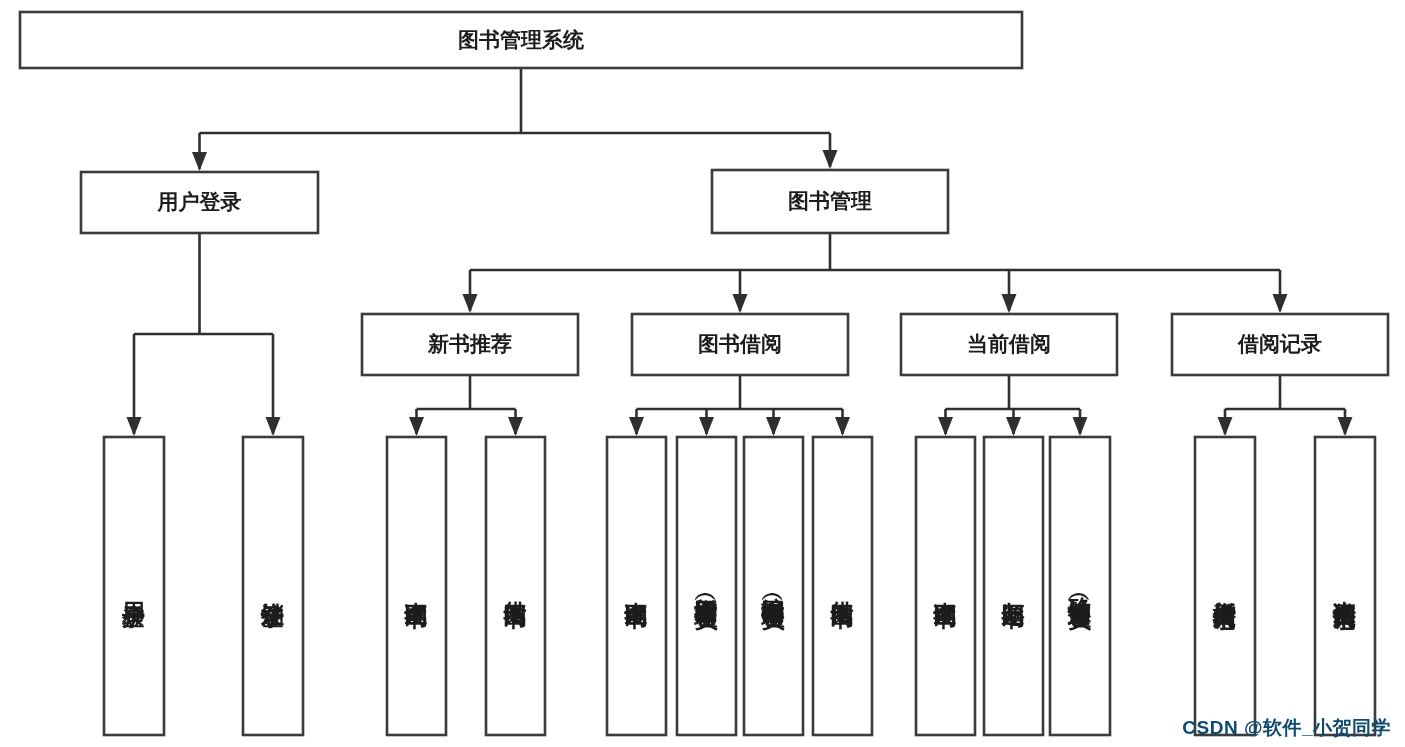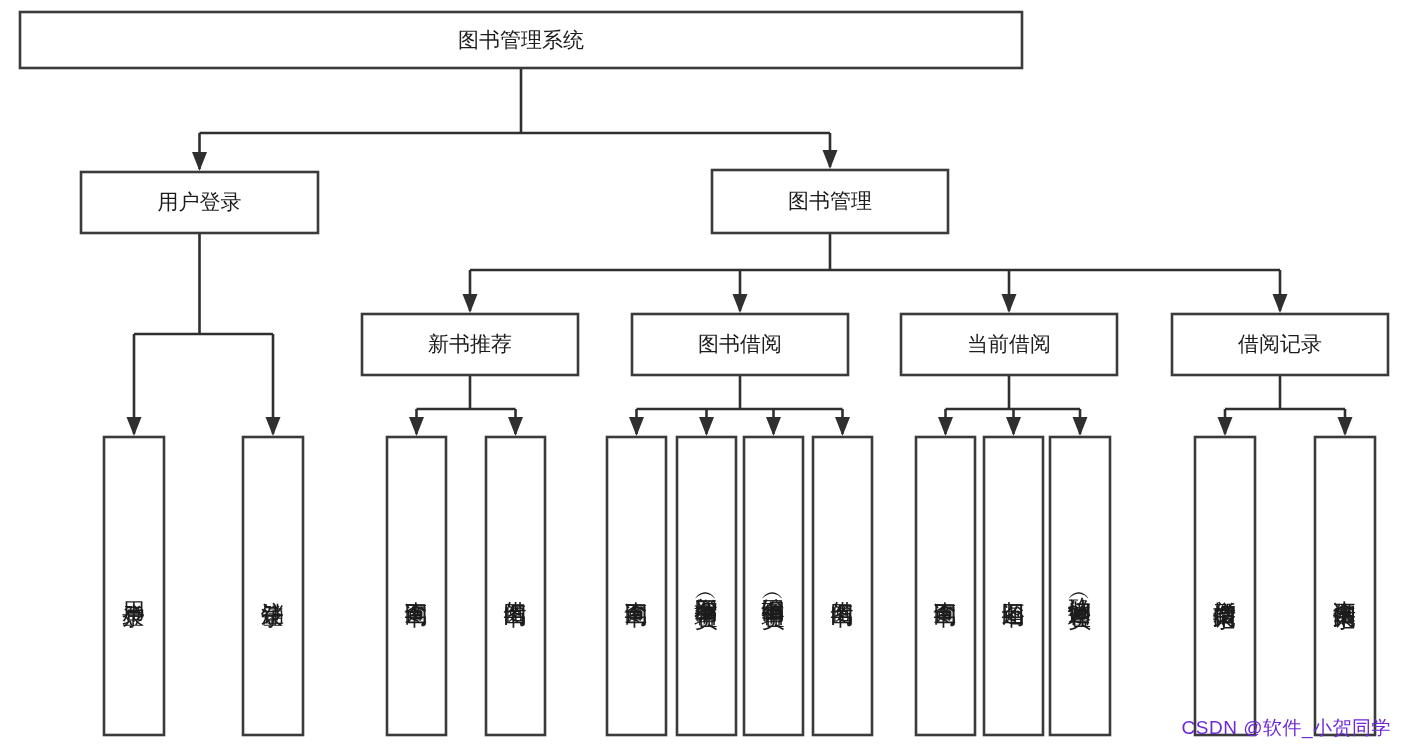--- a/index.html
+++ b/index.html
@@ -9,20 +9,21 @@
   }
   body {
     font-family: "Liberation Sans", "DejaVu Sans", sans-serif;
   }
   #diagram-root {
     position: relative;
     width: 1405px;
     height: 747px;
     background: #ffffff;
     overflow: hidden;
+    font-weight: bold;
   }
   svg.diagram-canvas {
     position: absolute;
     top: 0;
     left: 0;
     width: 1405px;
     height: 747px;
   }
   .node-box {
     fill: #ffffff;
@@ -67,21 +68,21 @@
     letter-spacing: 1.5px;
     color: #1c1c1c;
     white-space: nowrap;
   }
   .watermark {
     position: absolute;
     right: 14px;
     bottom: 6px;
     font-family: "Liberation Sans", "DejaVu Sans", sans-serif;
     font-size: 19px;
-    color: #6d28d9;
+    color: #0c4a6e;
     letter-spacing: 0.5px;
     white-space: nowrap;
   }
 </style>
 </head>
 <body>
 
 <div id="diagram-root">
 
   <svg class="diagram-canvas" viewBox="0 0 1405 747">

